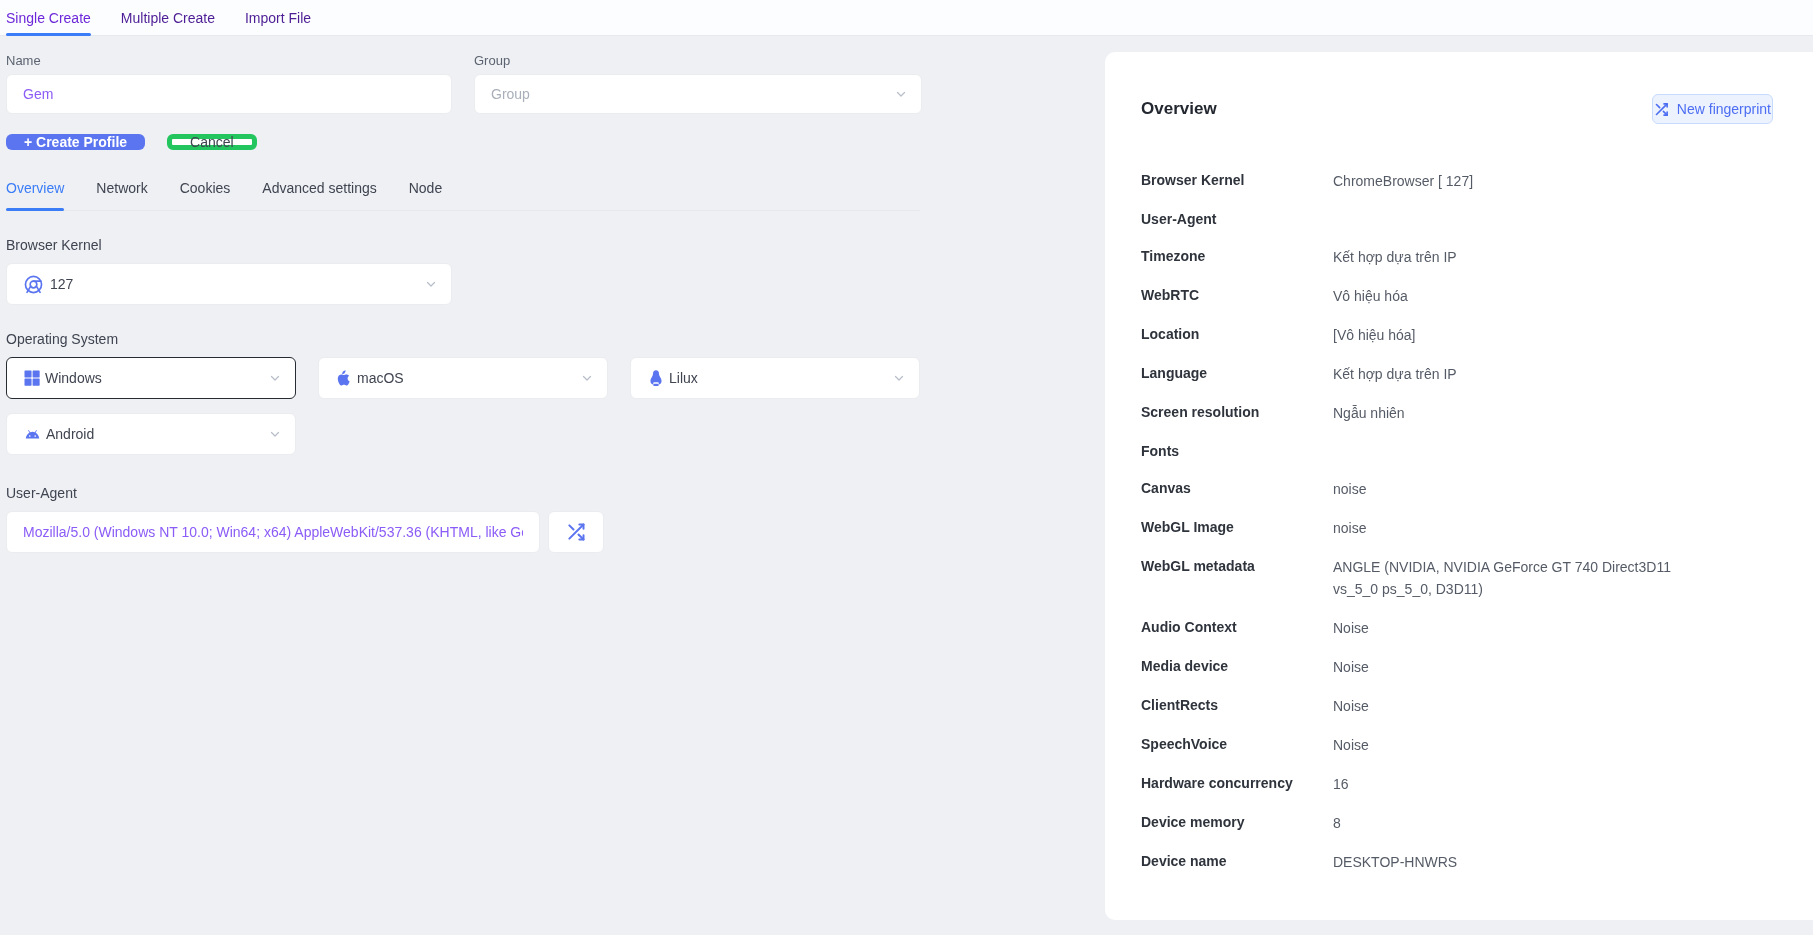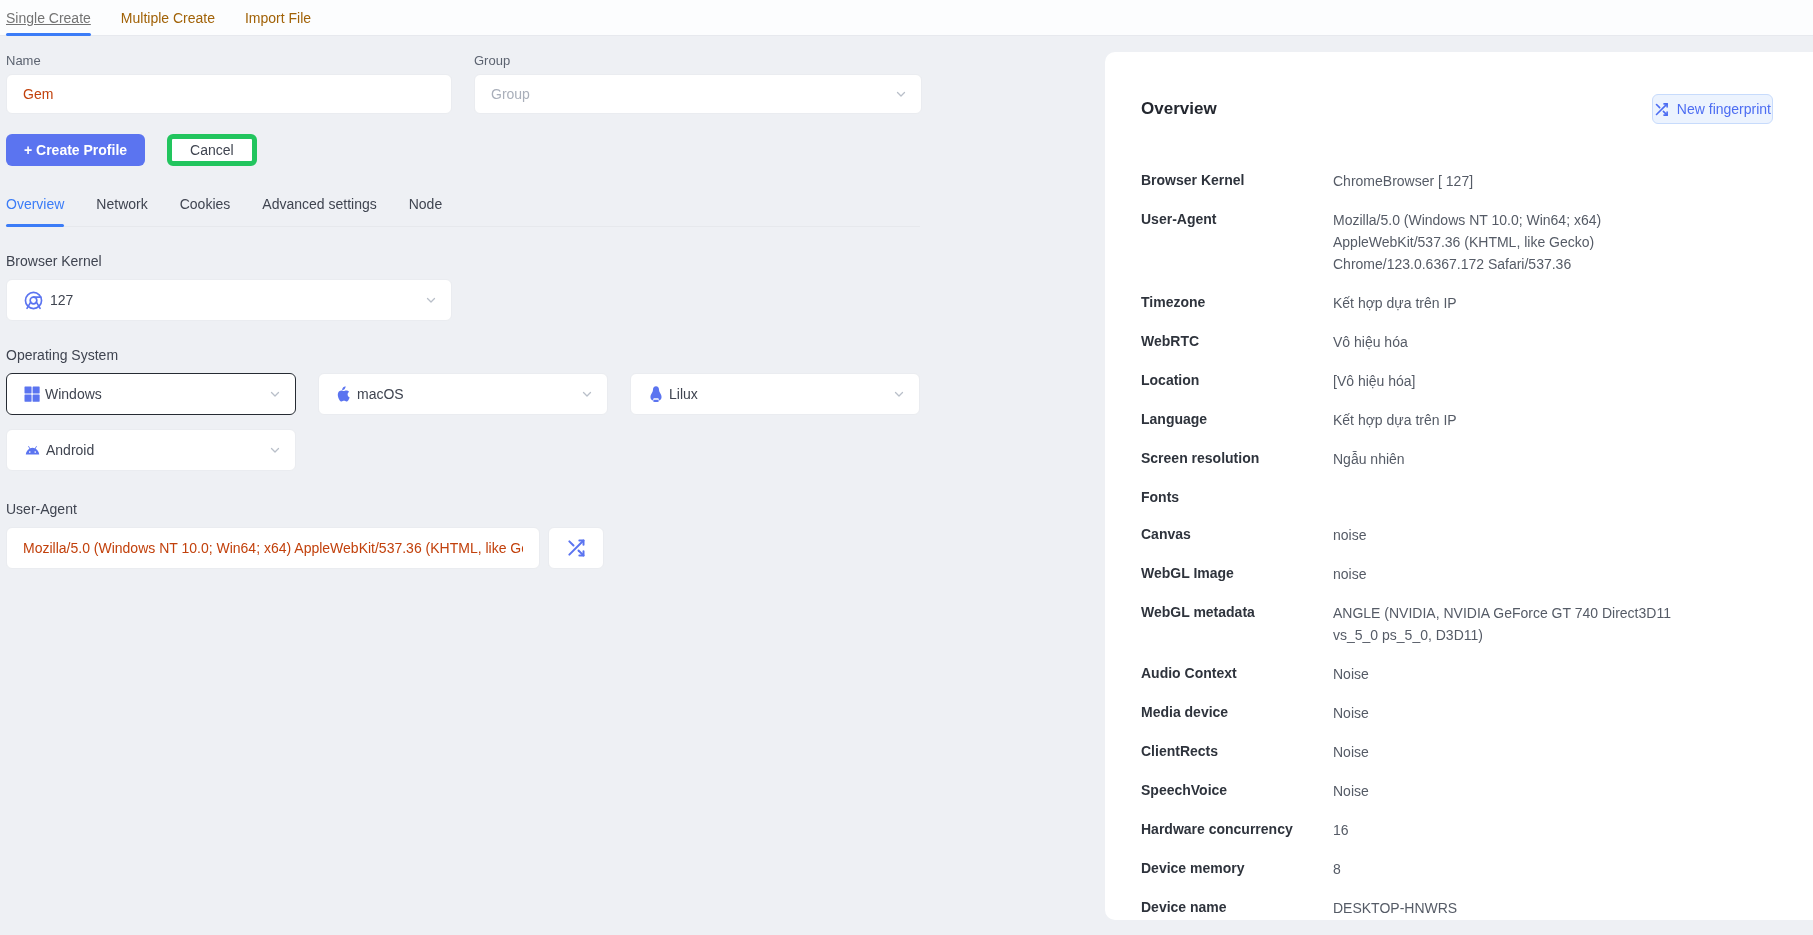--- a/index.html
+++ b/index.html
@@ -12,46 +12,46 @@
     position:relative;
   }
   
   .topbar {
     height:36px; background:#fcfdfe;
     border-bottom:1px solid #e7e9ee;
     display:flex; align-items:stretch; padding-left:6px;
   }
   .toptab {
     display:flex; align-items:center; margin-right:30px;
-    color:#a16207; cursor:pointer; position:relative; font-size:14px;
-  }
-  .toptab.active { color:#737373;text-decoration:underline; }
+    color:#4c1d95; cursor:pointer; position:relative; font-size:14px;
+  }
+  .toptab.active { color:#6d28d9; }
   .toptab.active::after {
     content:""; position:absolute; left:0; right:0; bottom:-1px;
     height:3px; background:#3b7cf7; border-radius:2px;
   }
   
   .left-col { position:absolute; left:6px; top:36px; width:914px; }
   .field-label { font-size:13px; color:#5c6370; margin-top:17px; margin-bottom:6px; }
   .text-input {
     width:446px; height:40px; background:#fff; border:1px solid #eaecf0;
-    border-radius:6px; padding:0 16px; font-size:14px; color:#c2410c;
+    border-radius:6px; padding:0 16px; font-size:14px; color:#8b5cf6;
     font-family:"Liberation Sans", sans-serif; outline:none;
   }
   .group-col .field-label { margin-top:17px; }
   .select {
     background:#fff; border:1px solid #eaecf0; border-radius:6px;
     height:40px; display:flex; align-items:center; padding:0 14px 0 16px;
     cursor:pointer; position:relative;
   }
   .select .chev { margin-left:auto; display:flex; }
   .placeholder { color:#a9afba; }
   .btn-row { display:flex; gap:22px; margin-top:20px; }
   .btn {
-    height:32px; border-radius:6px; font-size:14px; cursor:pointer;
+    height:16px; border-radius:6px; font-size:14px; cursor:pointer;
     display:inline-flex; align-items:center; justify-content:center;
     font-family:"Liberation Sans", sans-serif; border:none; padding:0 18px;
   }
   .btn-primary { background:#5b74f0; color:#fff; font-weight:700; }
   .btn-plain { background:#fff; color:#3f4450; border:5px solid #22c55e; }
   
   .subtabs {
     display:flex; margin-top:30px; border-bottom:1px solid #e6e8ec;
     width:914px;
   }
@@ -263,23 +263,20 @@
   </div>
 
   <div class="ov-rows">
   <div class="ov-row">
     <div class="ov-label">Browser Kernel</div>
     <div class="ov-value">ChromeBrowser [ 127]</div>
   </div>
 
   <div class="ov-row">
     <div class="ov-label">User-Agent</div>
-    <div class="ov-value">Mozilla/5.0 (Windows NT 10.0; Win64; x64)
-AppleWebKit/537.36 (KHTML, like Gecko)
-Chrome/123.0.6367.172 Safari/537.36</div>
   </div>
 
   <div class="ov-row">
     <div class="ov-label">Timezone</div>
     <div class="ov-value">Kết hợp dựa trên IP</div>
   </div>
 
   <div class="ov-row">
     <div class="ov-label">WebRTC</div>
     <div class="ov-value">Vô hiệu hóa</div>

